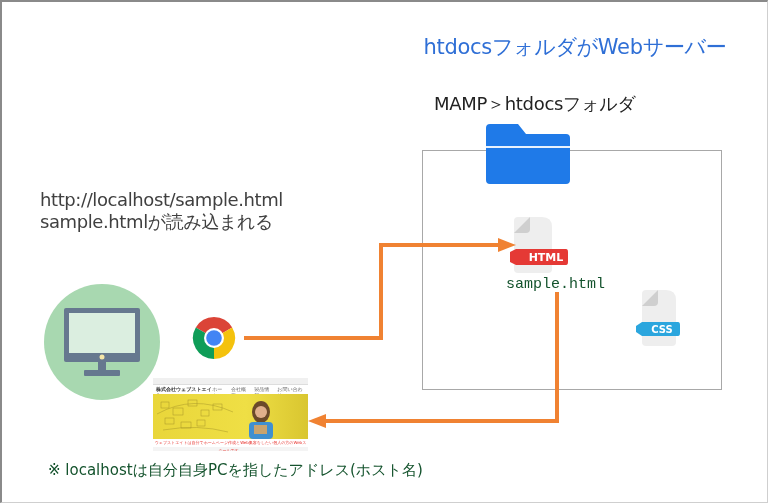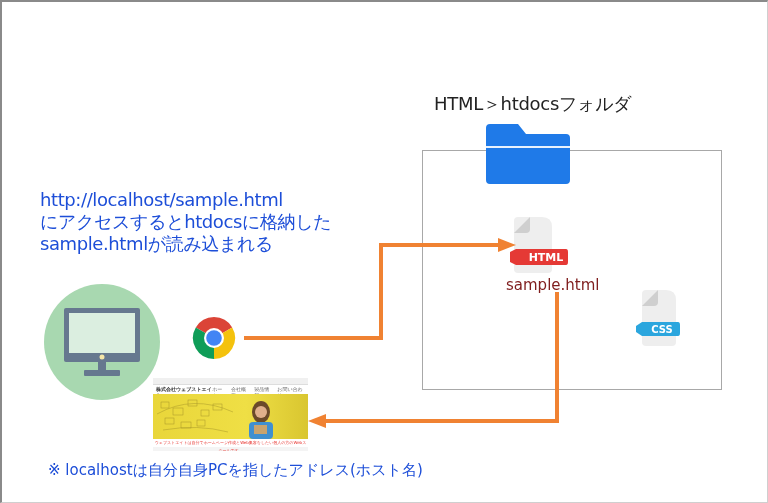--- a/index.html
+++ b/index.html
@@ -3,49 +3,49 @@
 <meta charset="utf-8">
 <style>
   html, body { margin:0; padding:0; }
   body { width:768px; height:503px; position:relative; background:#ffffff; overflow:hidden;
          font-family:"DejaVu Sans","Liberation Sans",sans-serif; }
   .frame { position:absolute; left:0; top:0; width:766px; height:501px; border-top:2px solid #8a8a8a; border-left:2px solid #8a8a8a; border-right:1px solid #cfcfcf; border-bottom:1px solid #cfcfcf; box-sizing:border-box; width:768px; height:503px; }
   .abs { position:absolute; }
   .title { left:410px; top:34px; width:330px; text-align:center; color:#2f6fd6; font-size:21px; line-height:26px; letter-spacing:-0.3px; }
   .mamp { left:434px; top:92px; font-size:18px; color:#222; letter-spacing:-0.3px; }
   .server-box { left:422px; top:150px; width:300px; height:240px; border:1px solid #a8a8a8; box-sizing:border-box; }
-  .desc { left:40px; top:189px; font-size:18px; line-height:22px; color:#1d4ed8; letter-spacing:-0.4px; }
-  .filename { left:506px; top:276px; font-size:15px; color:#7f1d1d; }
-  .note { left:48px; top:461px; font-size:15px; color:#1d4ed8; }
+  .desc { left:40px; top:189px; font-size:18px; line-height:22px; color:#404040; letter-spacing:-0.4px; }
+  .filename { left:506px; top:276px; font-size:15px; color:#14532d;font-family:Liberation Mono, monospace; }
+  .note { left:48px; top:461px; font-size:15px; color:#14532d; }
   .screenshot { left:153px; top:378px; width:155px; height:73px; background:#f4f4f4; overflow:hidden; }
   .ss-bar { height:6px; background:#f0f0f0; border-bottom:1px solid #ddd; }
   .ss-head { height:9px; background:#fff; font-size:5px; color:#333; padding:1px 3px; box-sizing:border-box; display:flex; justify-content:space-between; }
   .ss-hero { height:45px; background:linear-gradient(90deg,#e9d63a,#efdf45 60%,#d9c630); position:relative; }
   .ss-caption { height:8px; font-size:4px; color:#e8332e; text-align:center; background:#fff; line-height:8px; }
 </style>
 </head>
 <body>
 
 <div class="frame"></div>
 
 <div class="abs title">
+  <div>htdocsフォルダがWebサーバー</div>
 </div>
 
-<div class="abs mamp">HTML＞htdocsフォルダ</div>
+<div class="abs mamp">MAMP＞htdocsフォルダ</div>
 
 <div class="abs server-box"></div>
 
 <svg class="abs" style="left:484px;top:122px" width="88" height="64" viewBox="0 0 88 64">
   <path d="M2 6 Q2 2 6 2 L34 2 L42 12 L82 12 Q86 12 86 16 L86 58 Q86 62 82 62 L6 62 Q2 62 2 58 Z" fill="#1f7ae8"></path>
   <rect x="2" y="24" width="84" height="2" fill="#ffffff" opacity="0.9"></rect>
 </svg>
 
 <div class="abs desc">
   <div>http://localhost/sample.html</div>
-  <div>にアクセスするとhtdocsに格納した</div>
   <div>sample.htmlが読み込まれる</div>
 </div>
 
 <div class="abs" style="left:510px;top:215px;width:60px;height:60px">
   <svg width="60" height="60" viewBox="0 0 60 60">
     <path d="M8 2 L32 2 Q42 2 42 12 L42 54 Q42 58 38 58 L8 58 Q4 58 4 54 L4 6 Q4 2 8 2 Z" fill="#eeeeee"></path>
     <path d="M4 18 L20 2 L20 14 Q20 18 16 18 Z" fill="#cfcfcf"></path>
     <path d="M0 37 L6 34 L56 34 Q58 34 58 37 L58 47 Q58 50 56 50 L6 50 L0 47 Z" fill="#e53935"></path>
     <text x="36" y="46" text-anchor="middle" font-size="11" font-weight="bold" fill="#fff" font-family="DejaVu Sans, sans-serif">HTML</text>
   </svg>

